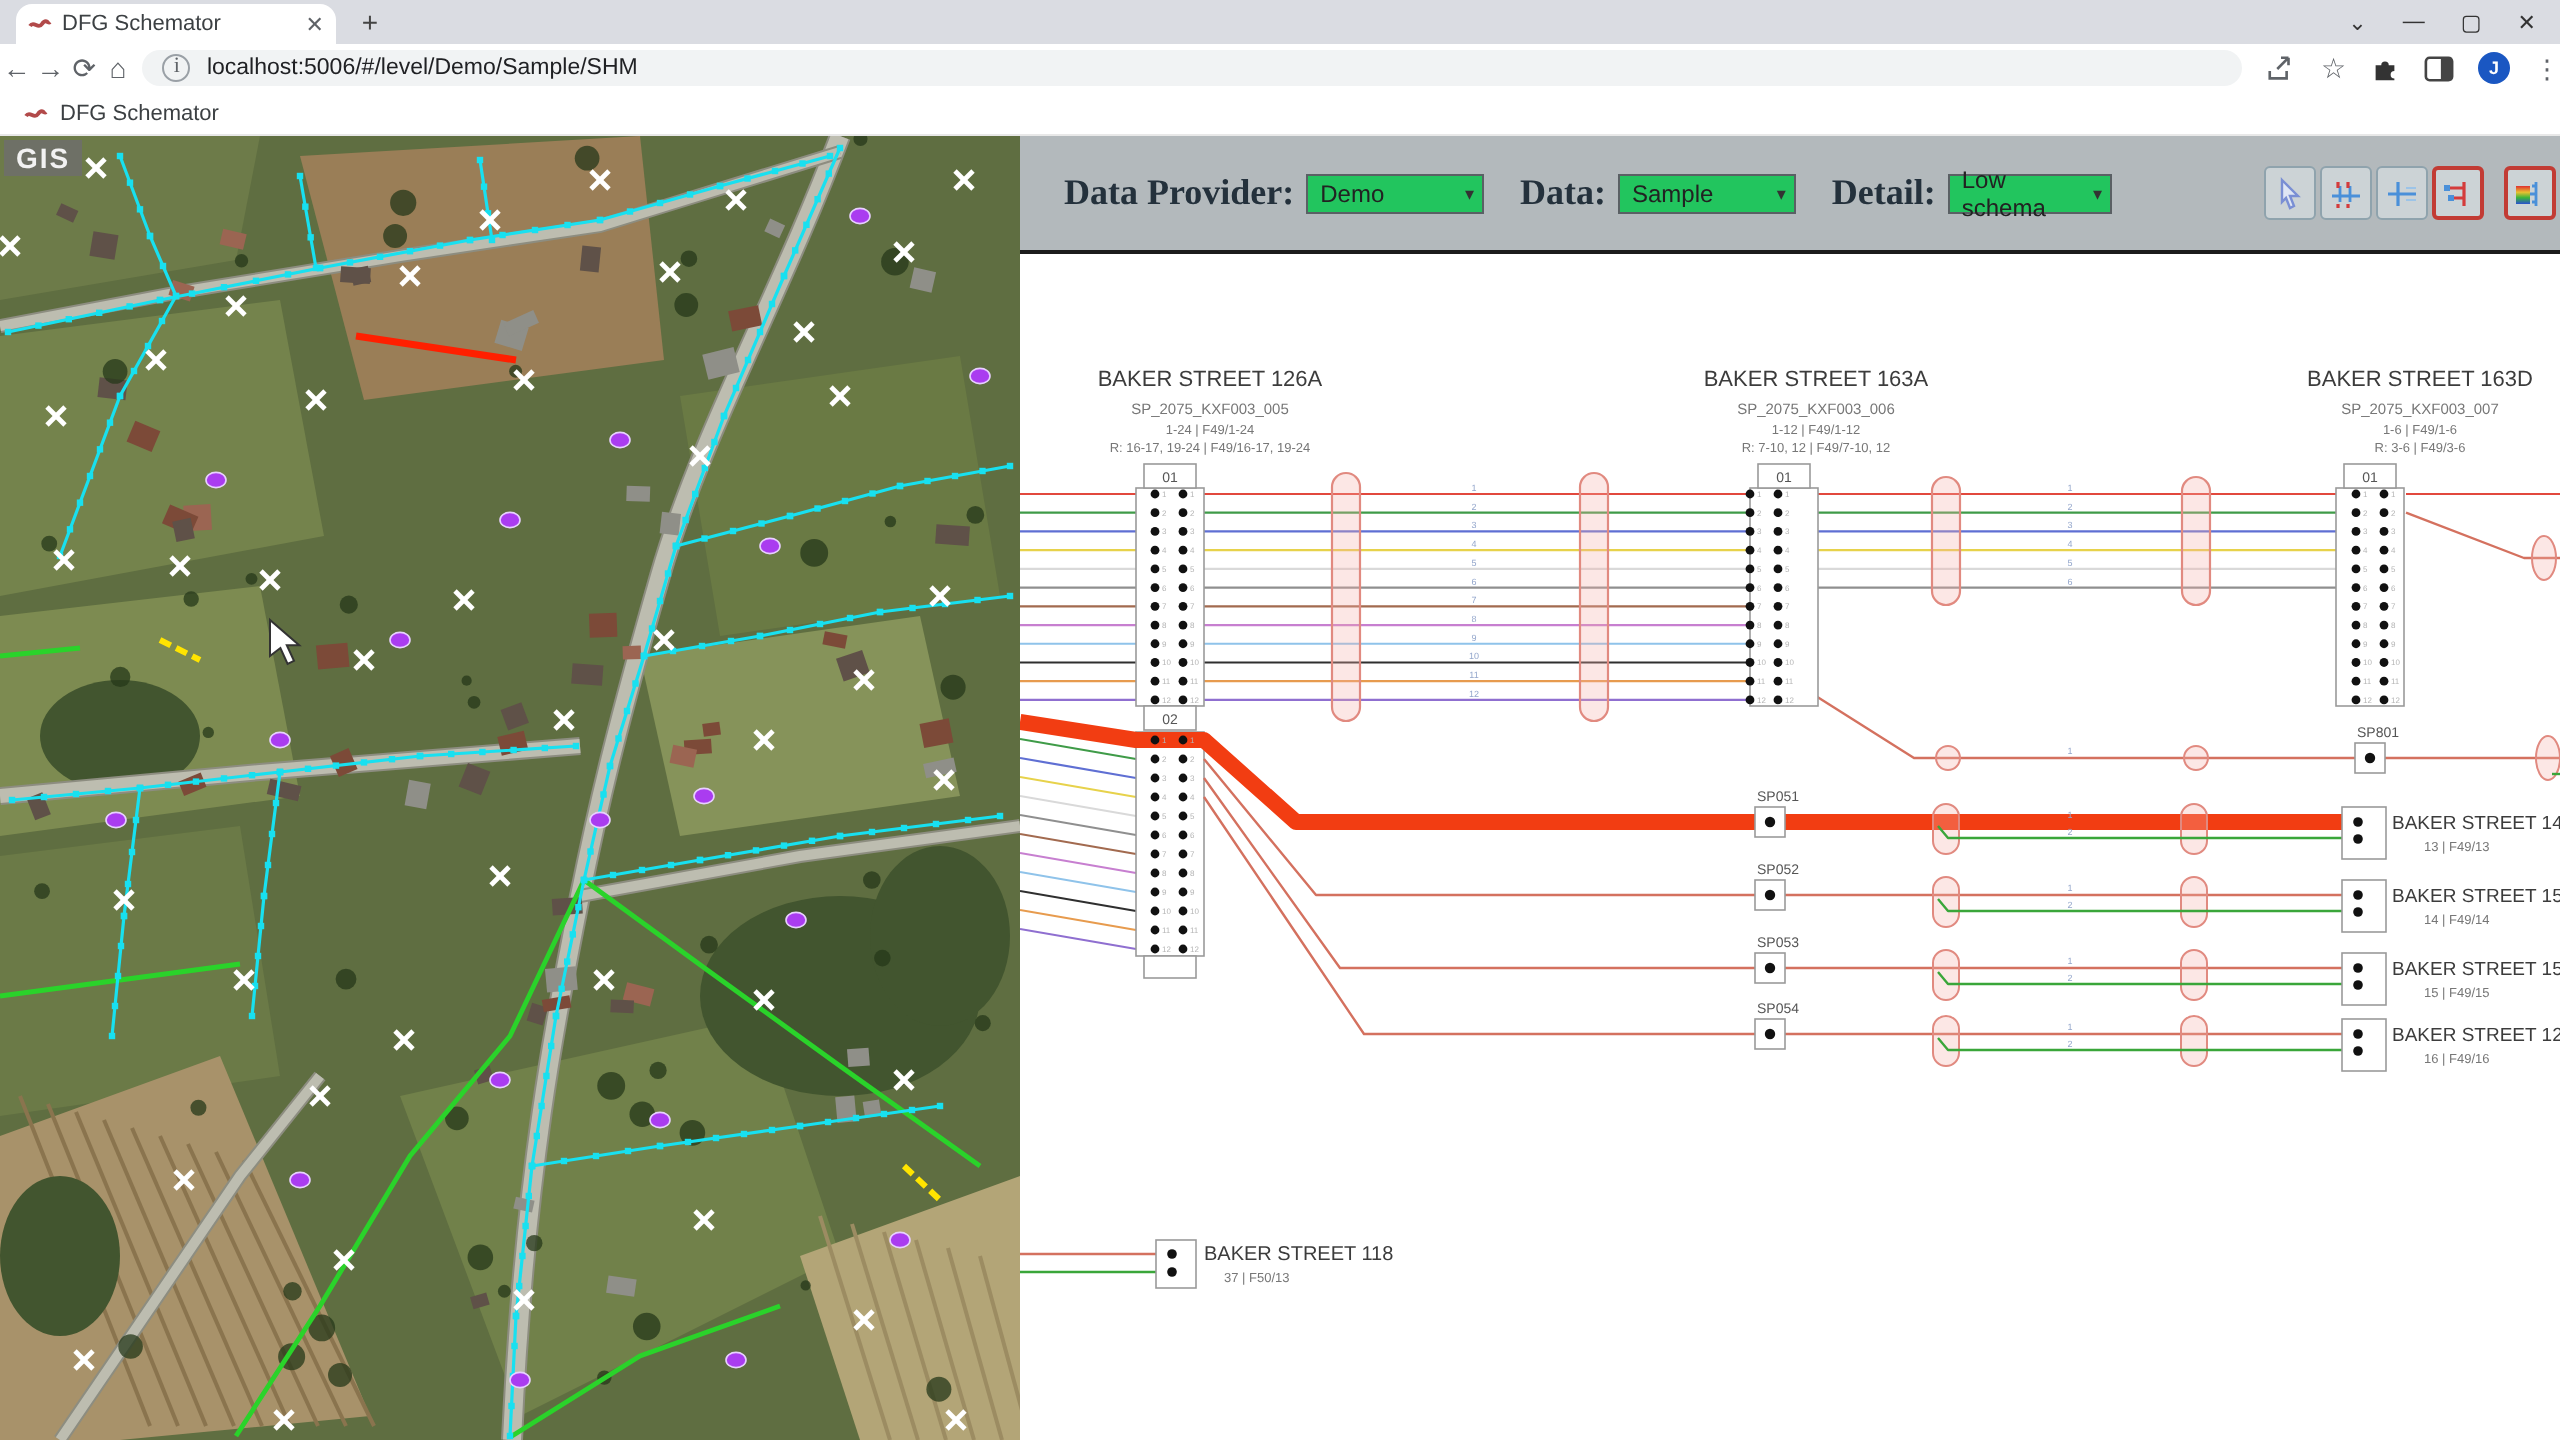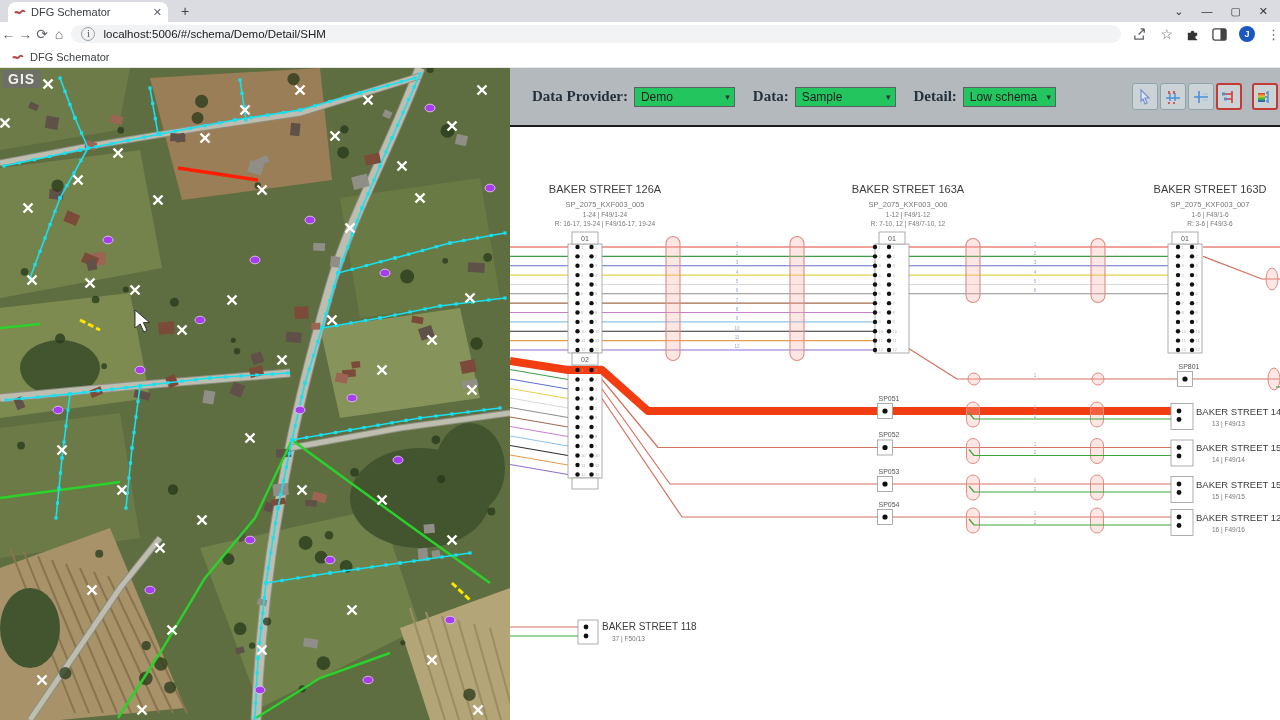--- a/index.html
+++ b/index.html
@@ -17,21 +17,21 @@
   .urlpill .info{color:#5f6368;margin-right:8px;font-size:11px;border:1px solid #9aa0a6;border-radius:50%;width:12px;height:12px;line-height:11px;text-align:center;font-family:"Liberation Serif",serif;}
   .rightic{display:flex;align-items:center;gap:12px;margin-left:12px;color:#444;}
   .avatar{width:16px;height:16px;border-radius:50%;background:#1a57c2;color:#fff;font-size:9px;line-height:16px;text-align:center;font-weight:bold;}
   .bookmarks{position:absolute;left:0;top:46px;width:1280px;height:22px;background:#fff;display:flex;align-items:center;font-size:11px;color:#3c4043;border-bottom:1px solid #e8e8e8;box-sizing:border-box;}
   
   .content{position:absolute;left:0;top:68px;width:1280px;height:472px;}
   .mapwrap{position:absolute;left:0;top:0;width:510px;height:652px;overflow:hidden;background:#5f6e41;}
   .gislabel{position:absolute;left:2px;top:2px;background:rgba(110,110,110,.8);color:#f2f2f2;font-weight:bold;font-size:14px;padding:1px 6px;letter-spacing:1px;}
   .rightpanel{position:absolute;left:510px;top:0;width:770px;height:652px;background:#fff;}
   .schtoolbar{position:absolute;left:0;top:0;width:770px;height:59px;background:#b3b9bc;border-bottom:2px solid #1c1c1c;box-sizing:border-box;display:flex;align-items:center;padding-left:22px;}
-  .tlabel{font-family:"Liberation Serif",serif;font-weight:bold;font-size:15px;color:#24313c;margin-right:6px;white-space:nowrap;text-align:right;}
+  .tlabel{font-family:"Liberation Serif",serif;font-weight:bold;font-size:18px;color:#24313c;margin-right:6px;white-space:nowrap;text-align:right;}
   .tselect{background:#22c55e;border:1px solid #5a6064;height:20px;width:104px;display:flex;align-items:center;justify-content:space-between;padding:0 4px 0 6px;font-size:12px;color:#222;margin-right:18px;box-sizing:border-box;}
   .tselect .chev{font-size:9px;color:#333;}
   .tbtn{width:26px;height:27px;background:#ccd3d6;border:1px solid #8fa3ad;border-radius:3px;margin-right:2px;display:flex;align-items:center;justify-content:center;box-sizing:border-box;}
   .tbtn.red{border:2px solid #c23b34;}
   .tbtn.gap{margin-left:8px;}
   .schemarea{position:absolute;left:0;top:59px;width:770px;height:593px;background:#fff;}
   svg text{font-family:"Liberation Sans",sans-serif;}
 </style>
 </head>
 <body>
@@ -52,21 +52,21 @@
     <span>✕</span>
   </div>
 </div>
 <div class="urlbar">
   <span class="navic">←</span>
   <span class="navic">→</span>
   <span class="navic">⟳</span>
   <span class="navic">⌂</span>
   <div class="urlpill">
     <span class="info">i</span>
-    <span>localhost:5006/#/schema/Demo/Detail/SHM</span>
+    <span>localhost:5006/#/level/Demo/Sample/SHM</span>
   </div>
   <div class="rightic">
     <svg width="15" height="15" viewBox="0 0 16 16">
         <path d="M2 9 v4 h9 v-4 M6 8 L12 2 M12 2 h-4 M12 2 v4" stroke="#5f6368" fill="none" stroke-width="1.4"></path>
       </svg>
     <span style="font-size:14px;color:#5f6368">☆</span>
     <svg width="15" height="15" viewBox="0 0 16 16">
         <path d="M3 6 h3 a2 2 0 1 1 4 0 h3 v3 a2 2 0 1 0 0 4 v1 H3 z" fill="#333"></path>
       </svg>
     <svg width="15" height="15" viewBox="0 0 16 16">

